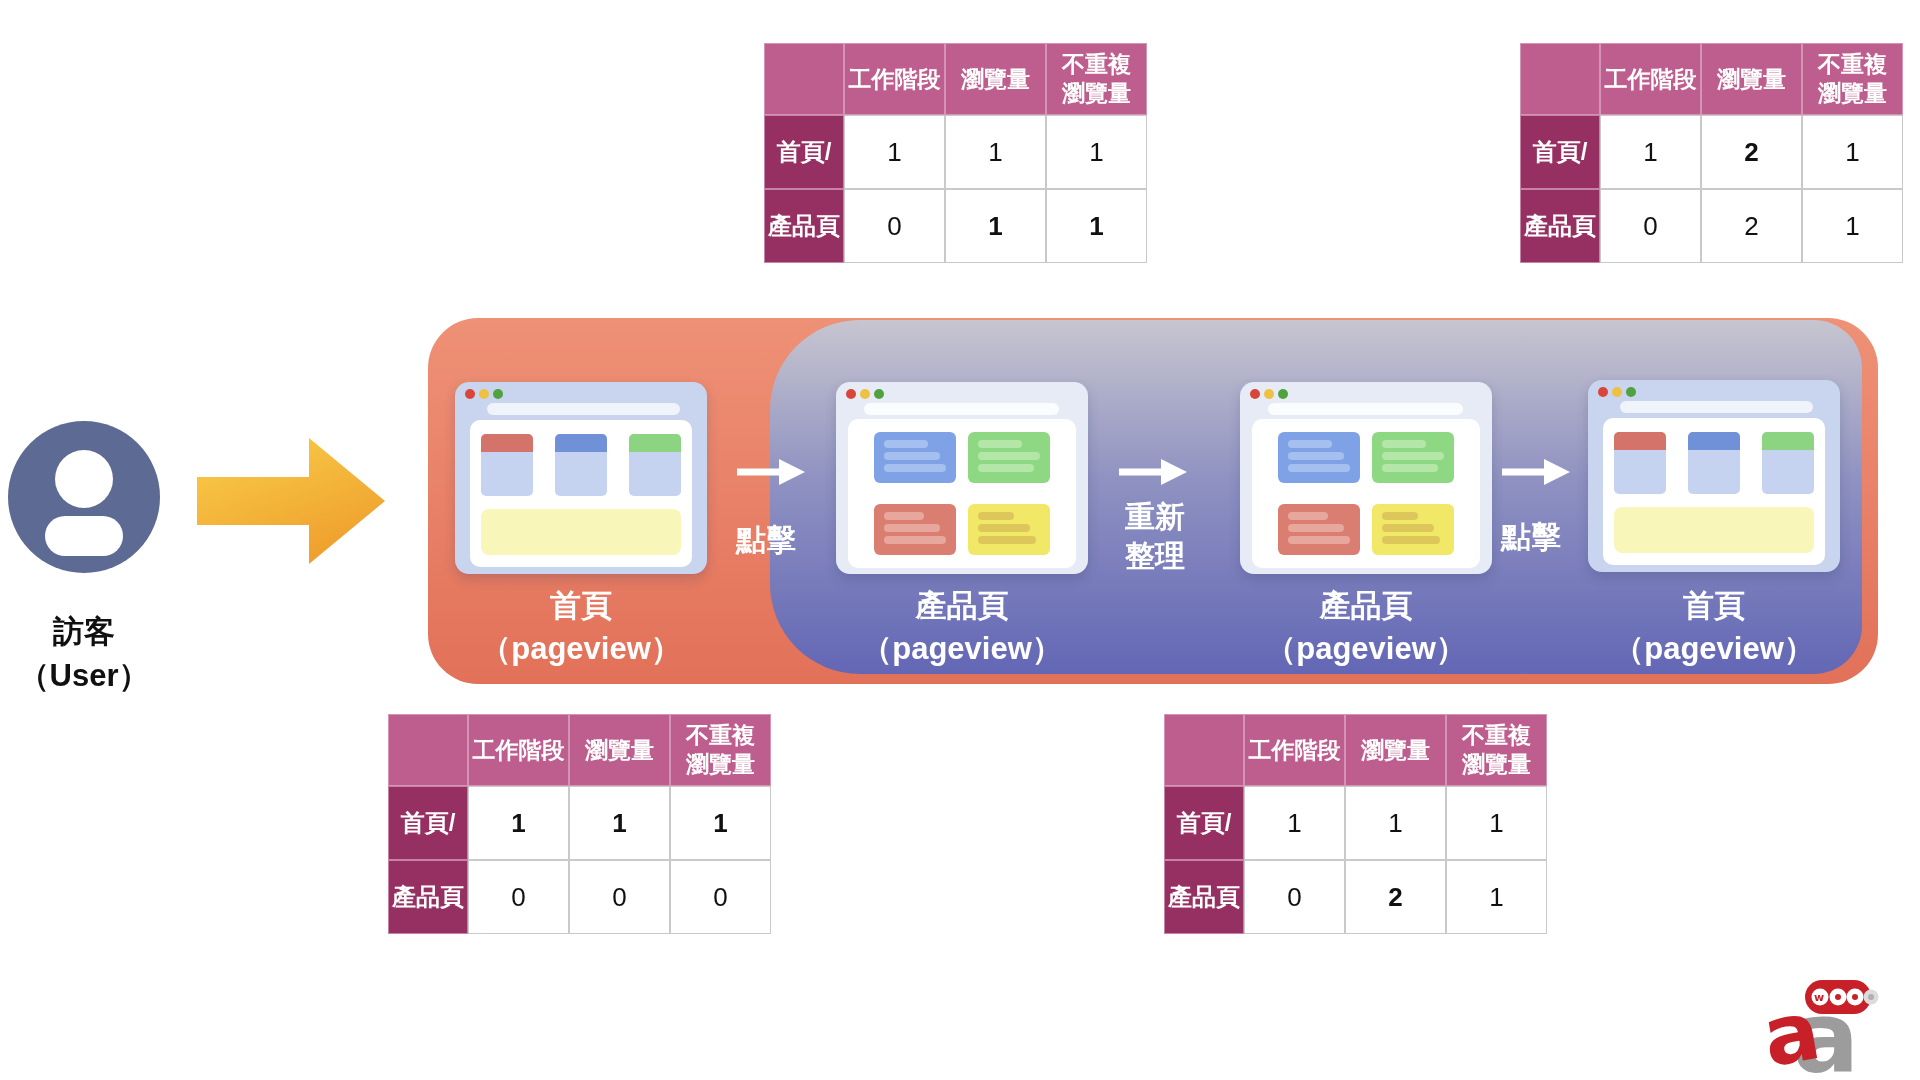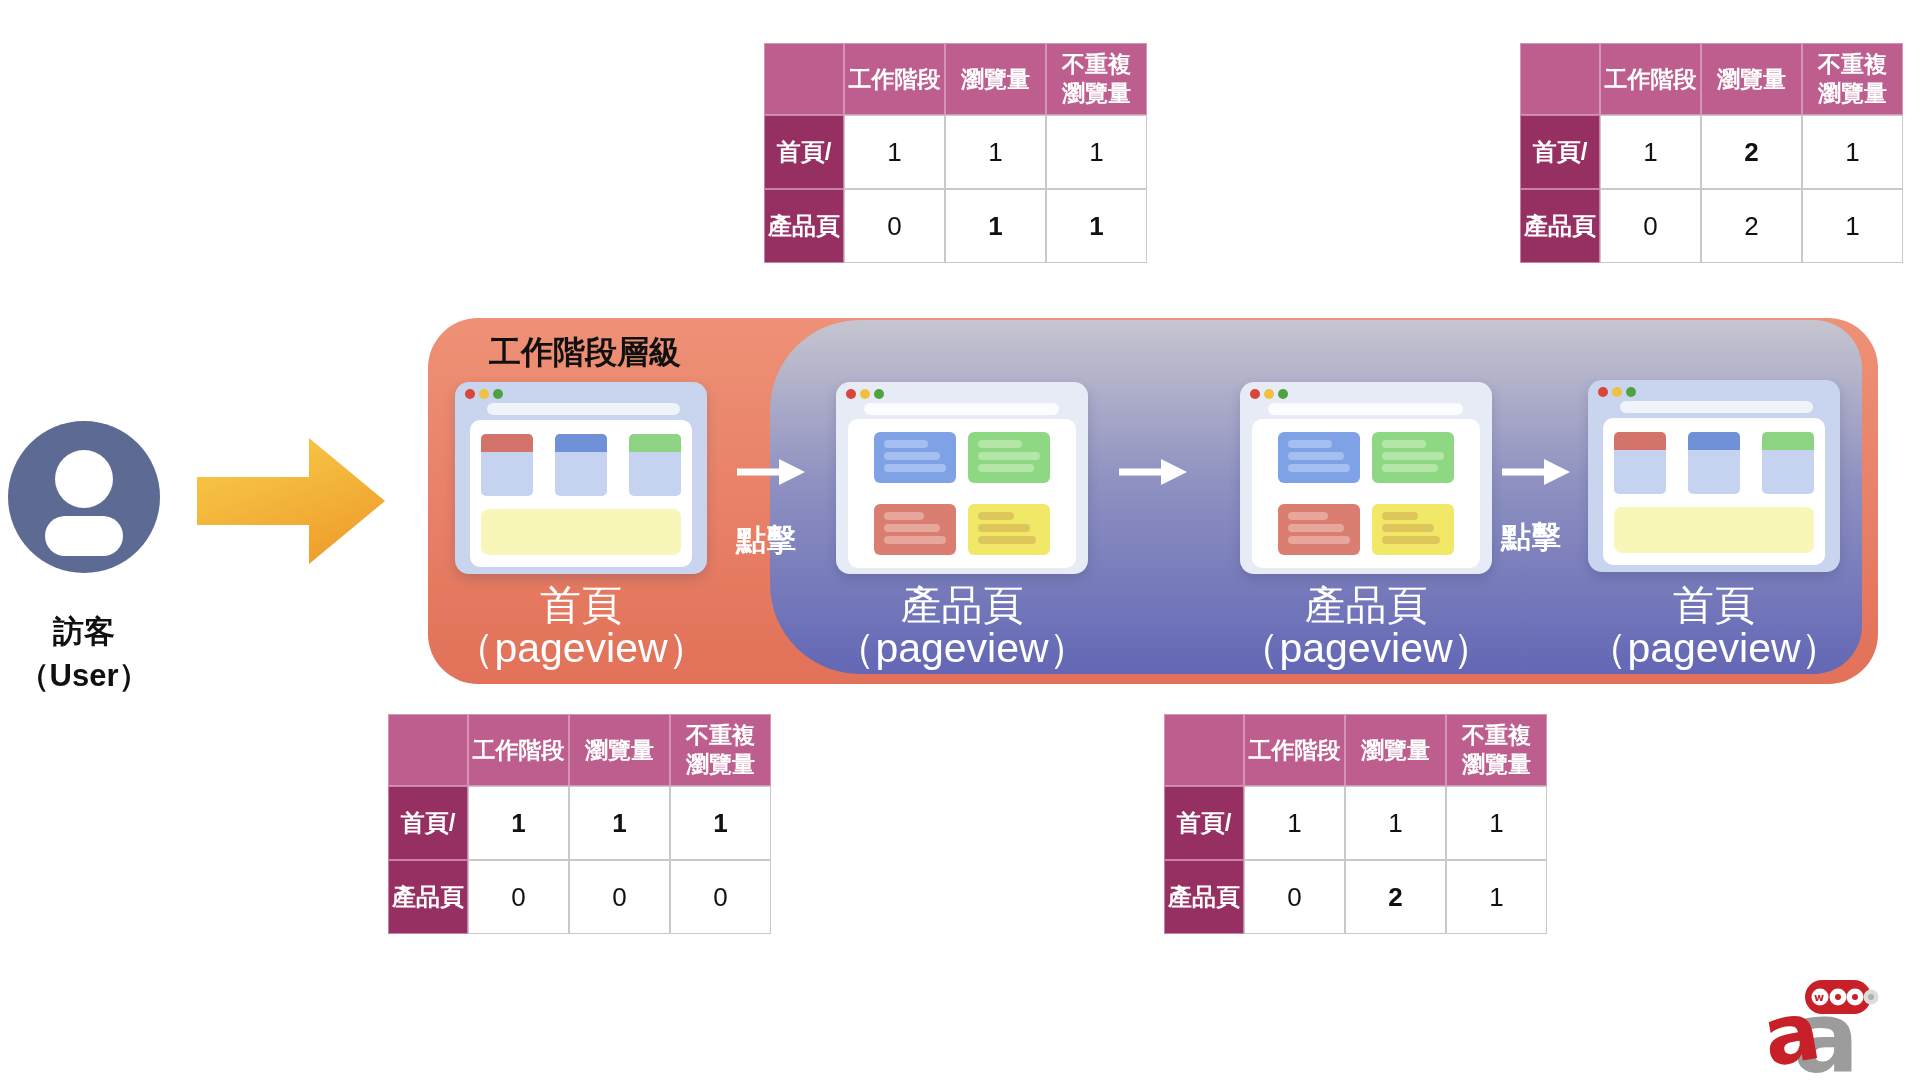--- a/index.html
+++ b/index.html
@@ -44,22 +44,22 @@
   .hd.red{background:#D4736A;} .hd.blue{background:#7090D7;} .hd.green{background:#8CD482;}
   .banner{position:absolute;left:11px;top:89px;width:200px;height:46px;border-radius:8px;background:#F8F6B9;}
   .cardB{position:absolute;width:82px;height:51px;border-radius:6px;}
   .cardB .bar{position:absolute;left:10px;height:8px;border-radius:4px;}
   .cardB .b1{top:8px;} .cardB .b2{top:20px;} .cardB .b3{top:32px;}
   .cb-blue{background:#7FA2E6;} .cb-blue .bar{background:#A5C0F0;}
   .cb-green{background:#8FD883;} .cb-green .bar{background:#B4E6A8;}
   .cb-red{background:#DB7E72;} .cb-red .bar{background:#E7A79C;}
   .cb-yellow{background:#F1E868;} .cb-yellow .bar{background:#DDC75B;}
 
-  .win-caption{position:absolute;width:320px;text-align:center;color:#fff;font-weight:400;
-               font-size:41px;line-height:43px;top:584px;}
+  .win-caption{position:absolute;width:320px;text-align:center;color:#fff;font-weight:700;
+               font-size:31px;line-height:43px;top:584px;}
 
   
   .t-arrow{position:absolute;top:459px;}
   .t-label{position:absolute;width:200px;text-align:center;color:#fff;font-weight:700;
            font-size:30px;line-height:39px;white-space:pre-line;}
 
   
   .visitor-icon{position:absolute;left:8px;top:421px;}
   .visitor-caption{position:absolute;left:-66px;top:610px;width:300px;text-align:center;
                    color:#101010;font-weight:700;font-size:31px;line-height:44px;white-space:pre-line;}
@@ -67,21 +67,20 @@
 
   .logo{position:absolute;left:1763px;top:974px;}
 </style>
 </head>
 <body>
 
 <div class="stage">
 
   <div class="session-box"></div>
   <div class="hit-box"></div>
-  <div class="zone-label" style="left:385px;top:331px">工作階段層級</div>
 
   <svg class="visitor-icon" width="152" height="152" viewBox="0 0 152 152">
     <circle cx="76" cy="76" r="76" fill="#5D6B94"></circle>
     <circle cx="76" cy="58" r="29" fill="#fff"></circle>
     <rect x="37" y="95" width="78" height="40" rx="20" fill="#fff"></rect>
   </svg>
   <div class="visitor-caption">訪客
 （User）</div>
 
   <svg class="big-arrow" width="188" height="126" viewBox="0 0 188 126">
@@ -153,20 +152,22 @@
   </div>
   <div class="win-caption" style="left:802px">
     <div>產品頁</div>
     <div>（pageview）</div>
   </div>
 
   <svg class="t-arrow" style="left:1117px" width="70" height="26" viewBox="0 0 70 26">
     <line x1="2" y1="13" x2="46" y2="13" stroke="#fff" stroke-width="7"></line>
     <polygon points="44,0 70,13 44,26" fill="#fff"></polygon>
   </svg>
+  <div class="t-label" style="left:1055px;top:497px">重新
+整理</div>
 
   <div class="win win-b" style="left:1240px;top:382px">
     <span class="dot r"></span>
     <span class="dot y"></span>
     <span class="dot g"></span>
     <div class="urlbar"></div>
     <div class="content">
       <div class="cardB cb-blue" style="left:26px;top:13px">
         <div class="bar b1" style="width:44px"></div>
           <div class="bar b2" style="width:56px"></div>

